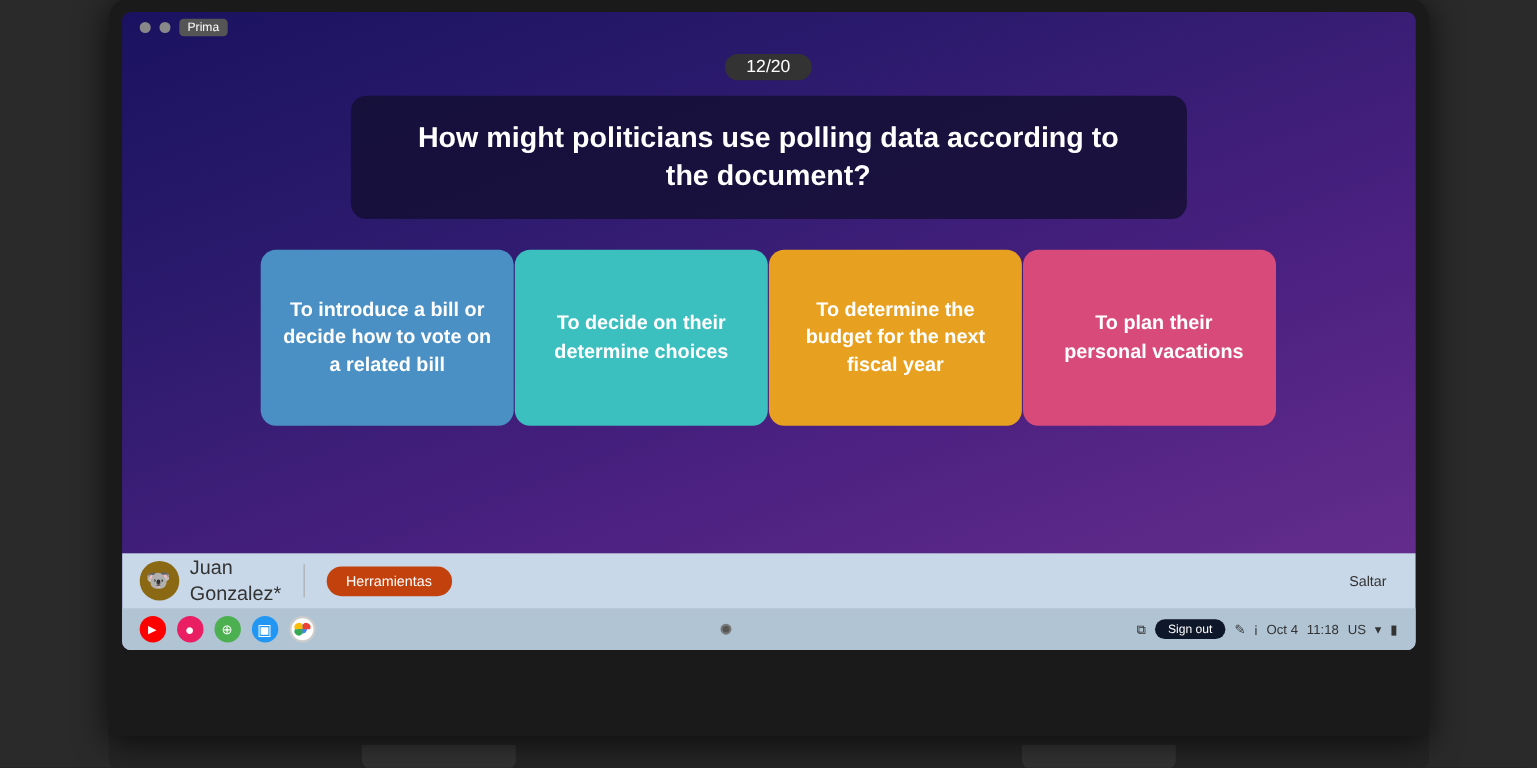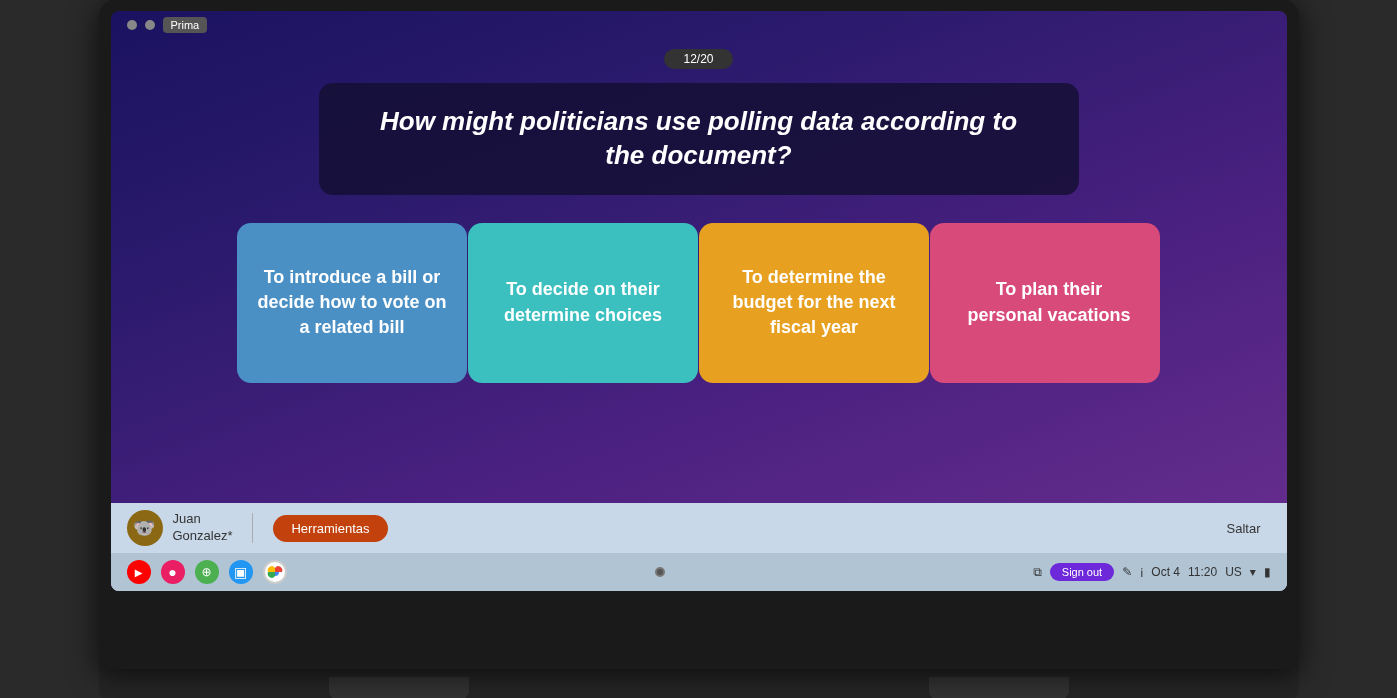--- a/index.html
+++ b/index.html
@@ -61,35 +61,34 @@
       flex: 1;
       display: flex;
       flex-direction: column;
       align-items: center;
       padding: 10px 40px 0 40px;
     }
 
     .progress-badge {
       background: #333;
       color: #fff;
-      font-size: 12px;
+      font-size: 16px;
       padding: 3px 19px;
       border-radius: 12px;
       margin-bottom: 14px;
     }
 
     .question-box {
       background: rgba(20, 15, 50, 0.82);
       border-radius: 14px;
       padding: 22px 40px;
       text-align: center;
       max-width: 760px;
       width: 100%;
       margin-bottom: 28px;
-      font-style: italic;
     }
 
     .question-text {
       color: #fff;
       font-size: 26px;
       font-weight: 600;
       line-height: 1.3;
     }
 
     .answer-grid {
@@ -152,21 +151,21 @@
       height: 36px;
       border-radius: 50%;
       background: #8b6914;
       display: flex;
       align-items: center;
       justify-content: center;
       font-size: 18px;
     }
 
     .user-name {
-      font-size: 13px;
+      font-size: 18px;
       color: #333;
       font-weight: 500;
       line-height: 1.3;
     }
 
     .divider {
       width: 1px;
       height: 30px;
       background: #aaa;
       margin: 0 10px;
@@ -216,21 +215,21 @@
 
     .taskbar-right {
       display: flex;
       align-items: center;
       gap: 8px;
       font-size: 12px;
       color: #333;
     }
 
     .signout-btn {
-      background: #6d28d9;
+      background: #0f172a;
       color: #fff;
       border: none;
       border-radius: 12px;
       padding: 3px 12px;
       font-size: 11px;
       cursor: pointer;
     }
 
     .home-button-bar {
       display: flex;
@@ -330,21 +329,21 @@
           <div class="home-button-bar">
             <div class="home-dot"></div>
           </div>
 
           <div class="taskbar-right">
             <span>⧉</span>
             <button class="signout-btn">Sign out</button>
             <span>✎</span>
             <span>ℹ</span>
             <span>Oct 4</span>
-            <span>11:20</span>
+            <span>11:18</span>
             <span>US</span>
             <span>▾</span>
             <span>▮</span>
           </div>
         </div>
       </div>
     </div>
   </div>
 
   <div class="laptop-stand">

